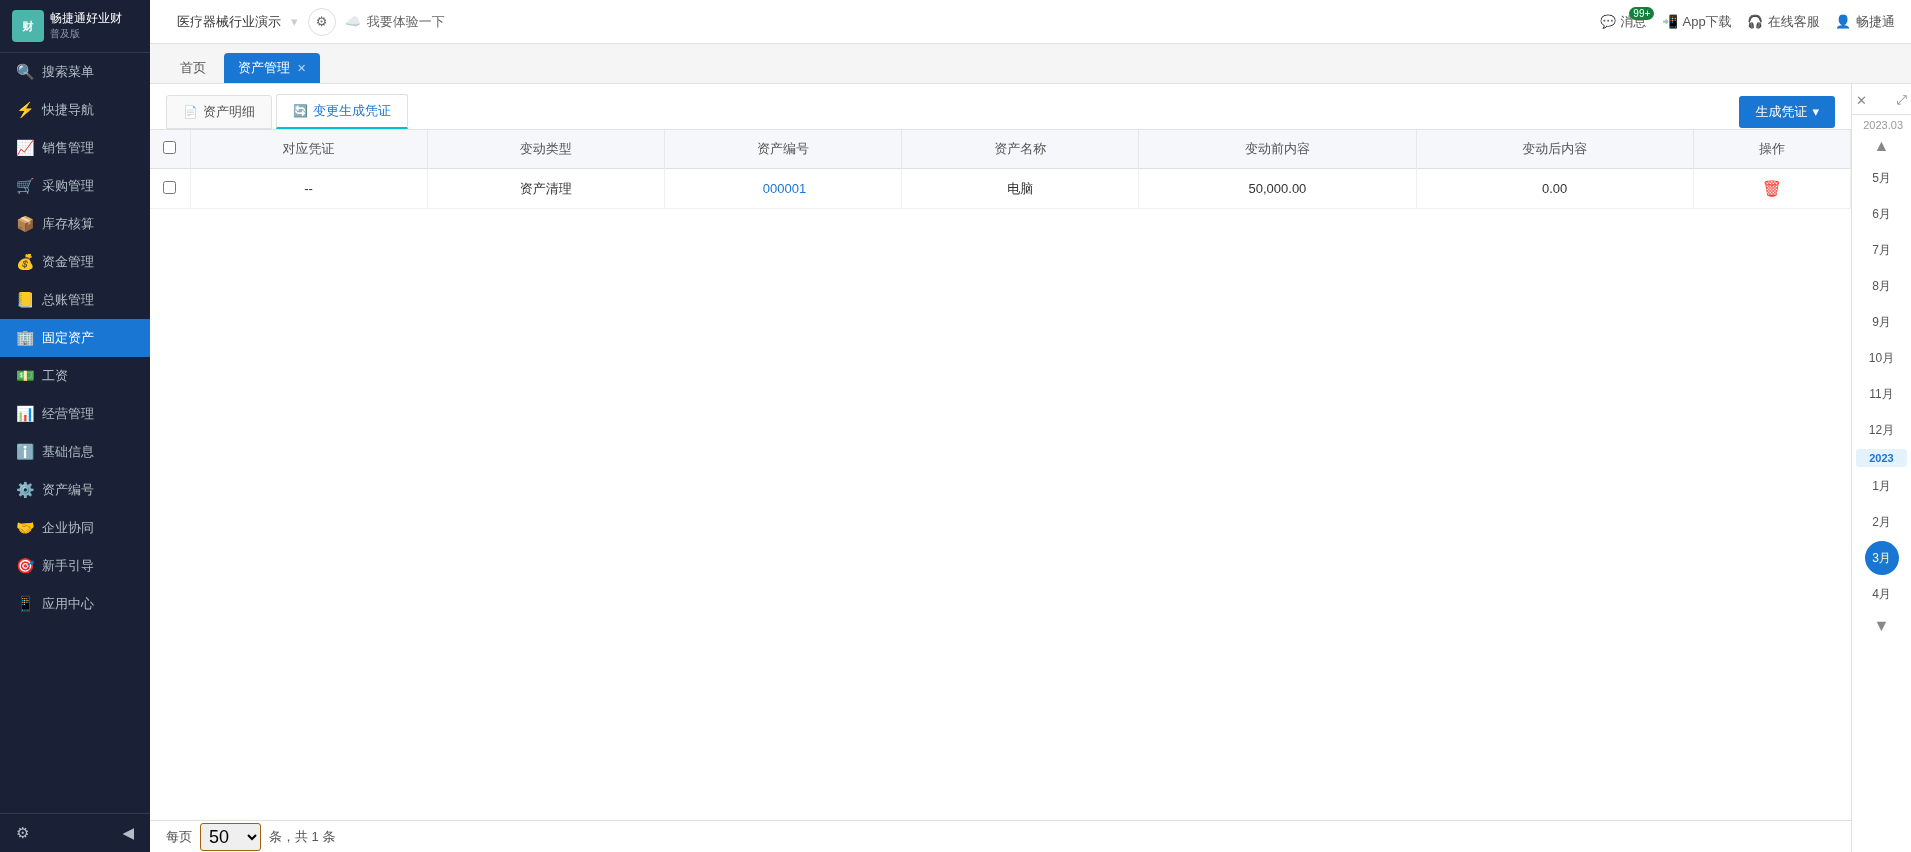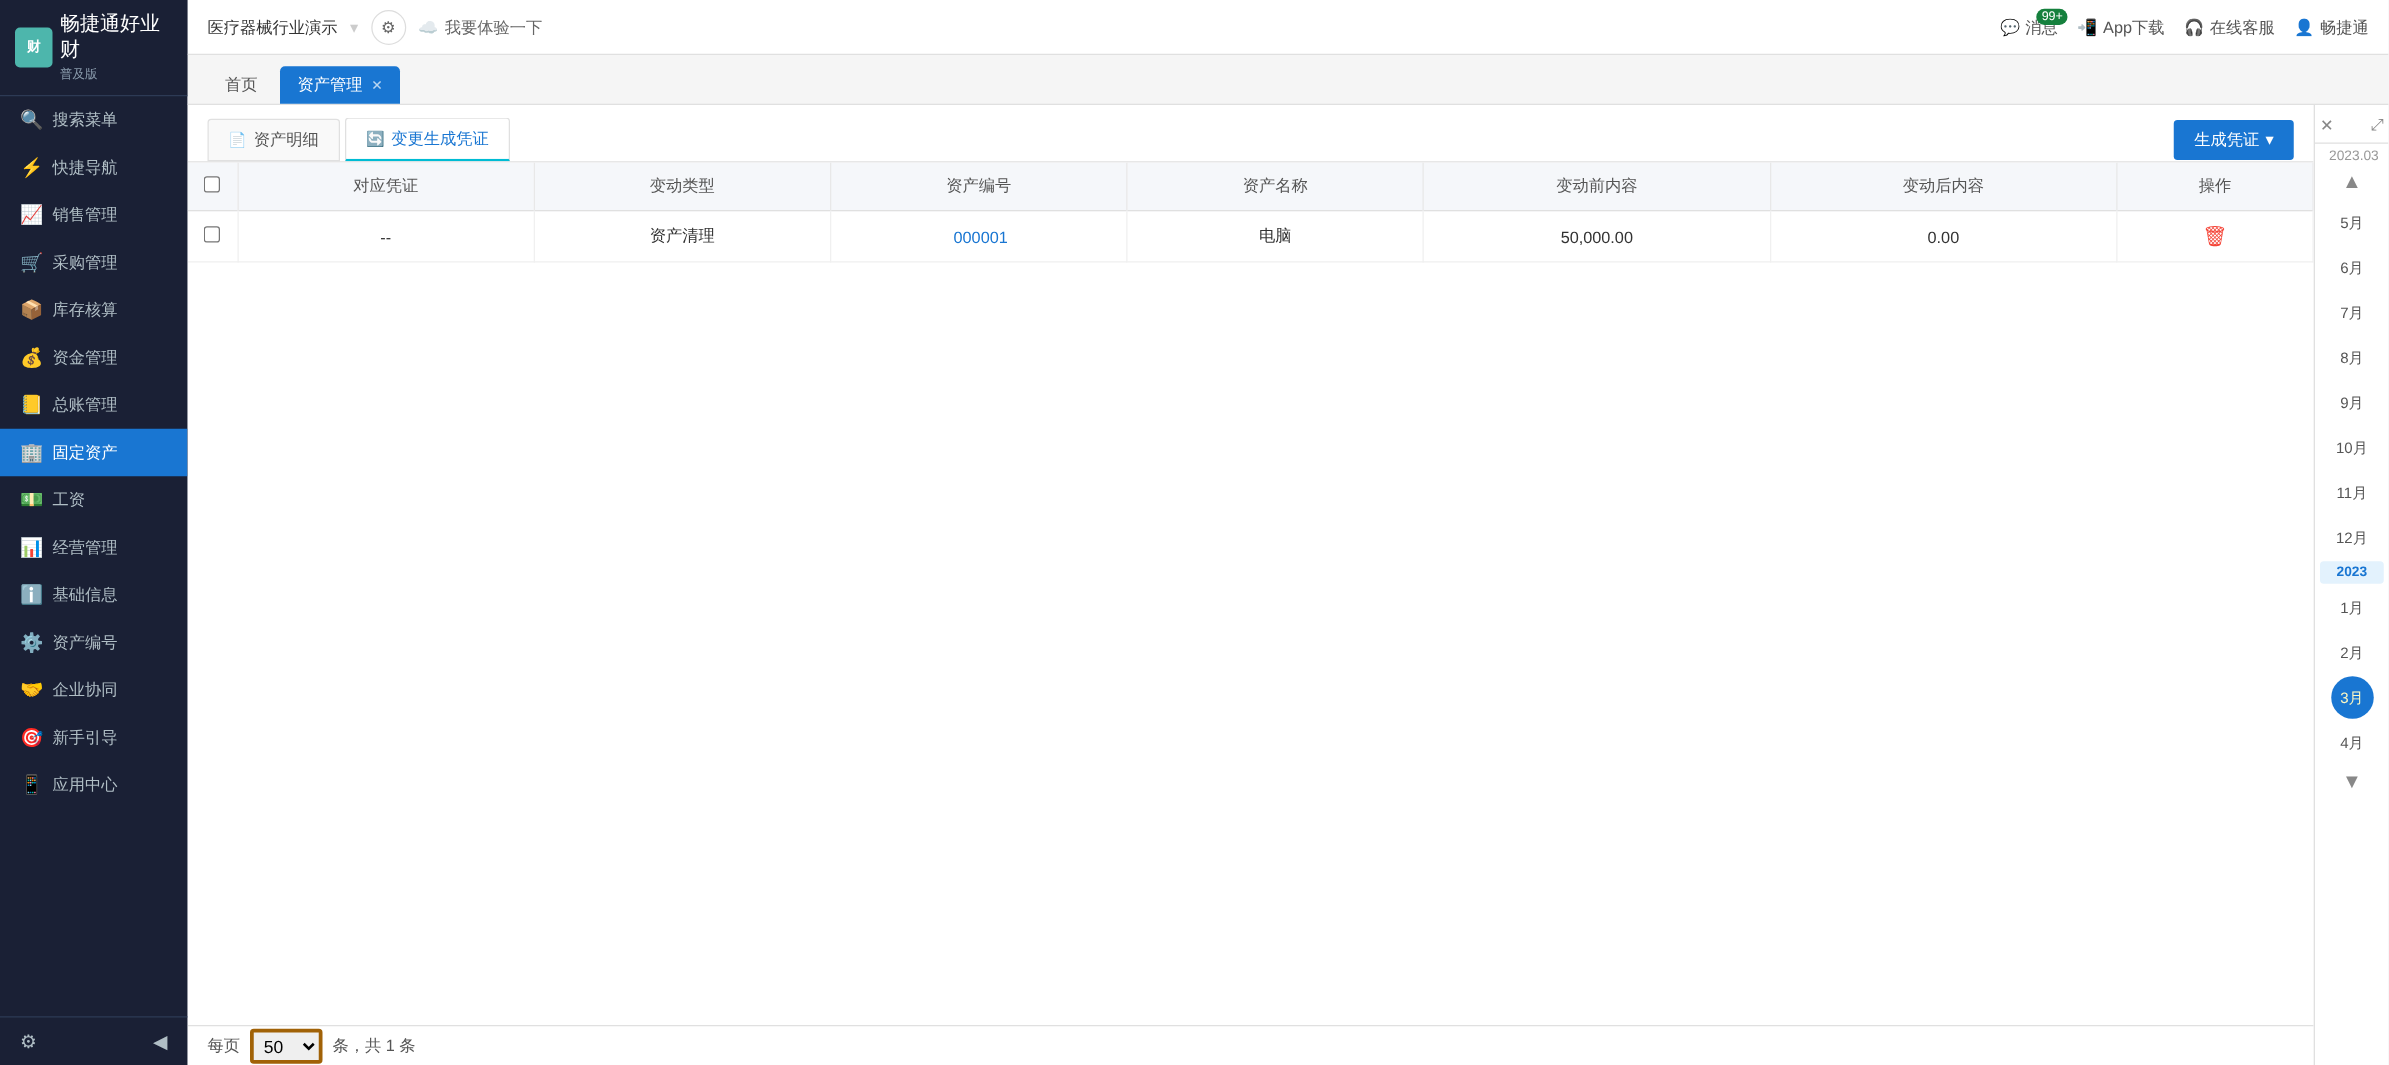--- a/index.html
+++ b/index.html
@@ -29,21 +29,21 @@
       border-radius: 4px;
       display: flex;
       align-items: center;
       justify-content: center;
       color: white;
       font-size: 11px;
       font-weight: bold;
     }
     .sidebar-logo-text {
       color: white;
-      font-size: 16px;
+      font-size: 12px;
       line-height: 1.3;
     }
     .sidebar-logo-sub {
       color: #8899aa;
       font-size: 10px;
     }
     .sidebar-scroll {
       flex: 1;
       overflow-y: auto;
       overflow-x: hidden;
@@ -94,20 +94,21 @@
       align-items: center;
       padding: 0 16px;
       gap: 10px;
     }
     .topbar-title {
       font-size: 13px;
       color: #333;
       display: flex;
       align-items: center;
       gap: 6px;
+      margin-left: 11px;
     }
     .topbar-divider { color: #ccc; }
     .topbar-setting-icon {
       width: 28px;
       height: 28px;
       border-radius: 50%;
       border: 1px solid #ddd;
       display: flex;
       align-items: center;
       justify-content: center;
@@ -284,24 +285,24 @@
       height: 32px;
       border-top: 1px solid #e0e0e0;
       display: flex;
       align-items: center;
       padding: 0 16px;
       gap: 8px;
       font-size: 13px;
       color: #555;
     }
     .page-select {
-      border: 3px solid #a16207;
+      border: 1px solid #a16207;
       border-radius: 3px;
       padding: 2px 4px;
-      font-size: 14px;
+      font-size: 18px;
     }
 
     
     .right-panel {
       width: 60px;
       background: #fff;
       border-left: 1px solid #e0e0e0;
       display: flex;
       flex-direction: column;
       align-items: center;

